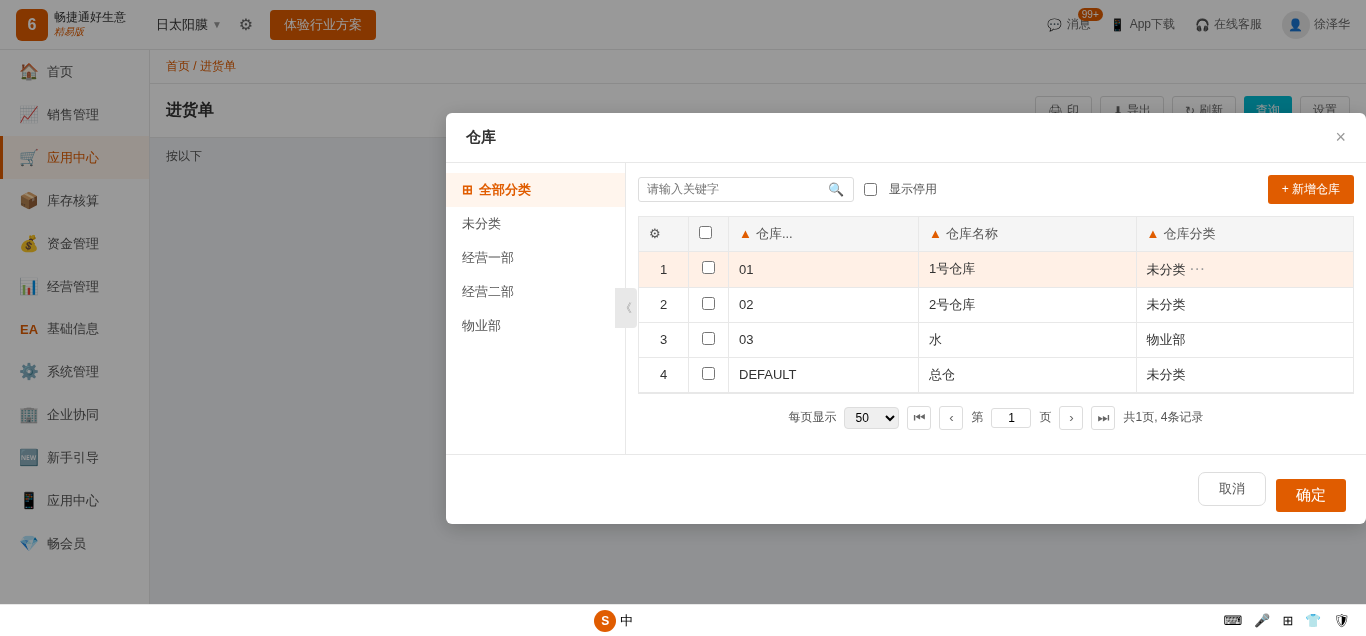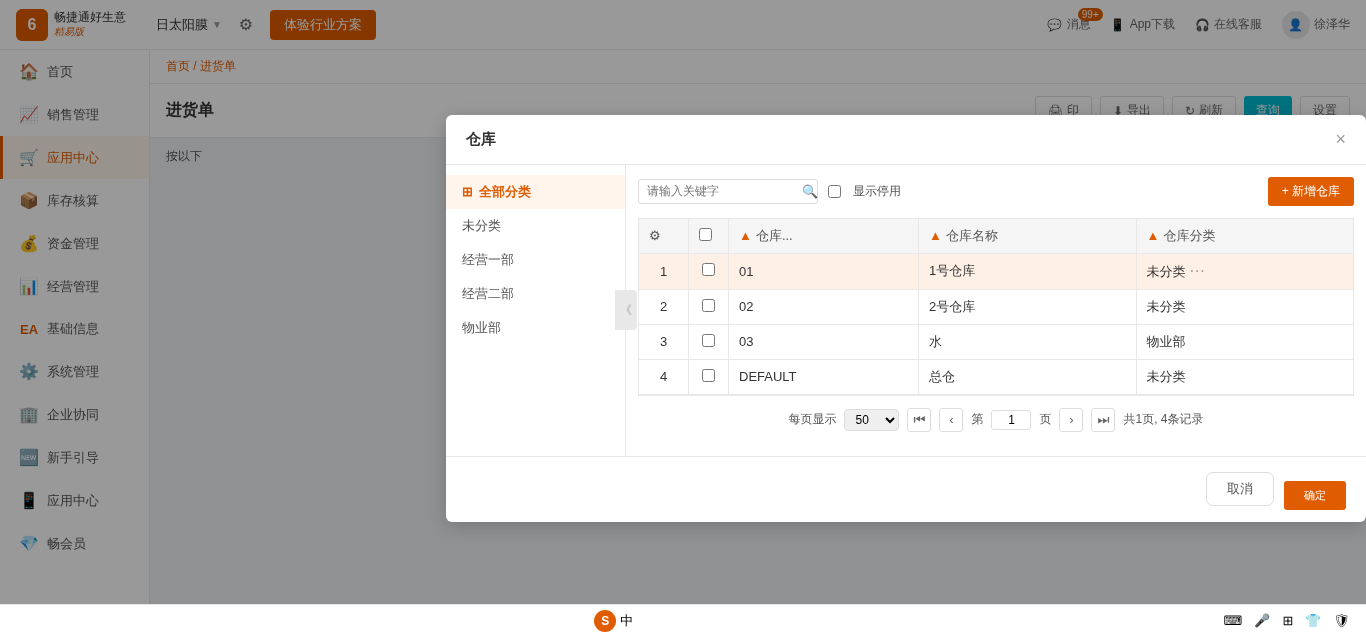--- a/index.html
+++ b/index.html
@@ -212,21 +212,21 @@
     }
     .table-toolbar {
       display: flex; align-items: center; gap: 10px;
       margin-bottom: 12px;
     }
     .search-box {
       display: flex; align-items: center;
       border: 1px solid #ddd;
       border-radius: 3px;
       padding: 4px 8px;
-      width: 180px;
+      width: 216px;
       background: #fff;
     }
     .search-box input {
       border: none; outline: none;
       font-size: 12px; color: #333;
       flex: 1;
       background: transparent;
     }
     .search-icon { color: #e05c00; cursor: pointer; }
     .checkbox-label {
@@ -326,21 +326,21 @@
       cursor: pointer;
       font-size: 13px;
     }
     .btn-confirm {
       padding: 7px 20px;
       background: #e05c00;
       color: #fff;
       border: none;
       border-radius: 3px;
       cursor: pointer;
-      font-size: 11px;
+      font-size: 15px;
       margin-top: 12px;
     }
 
     
     .sys-bar {
       position: fixed; bottom: 0; left: 0; right: 0;
       height: 32px;
       background: #fff;
       border-top: 1px solid #e8e8e8;
       display: flex; align-items: center; justify-content: flex-end;

